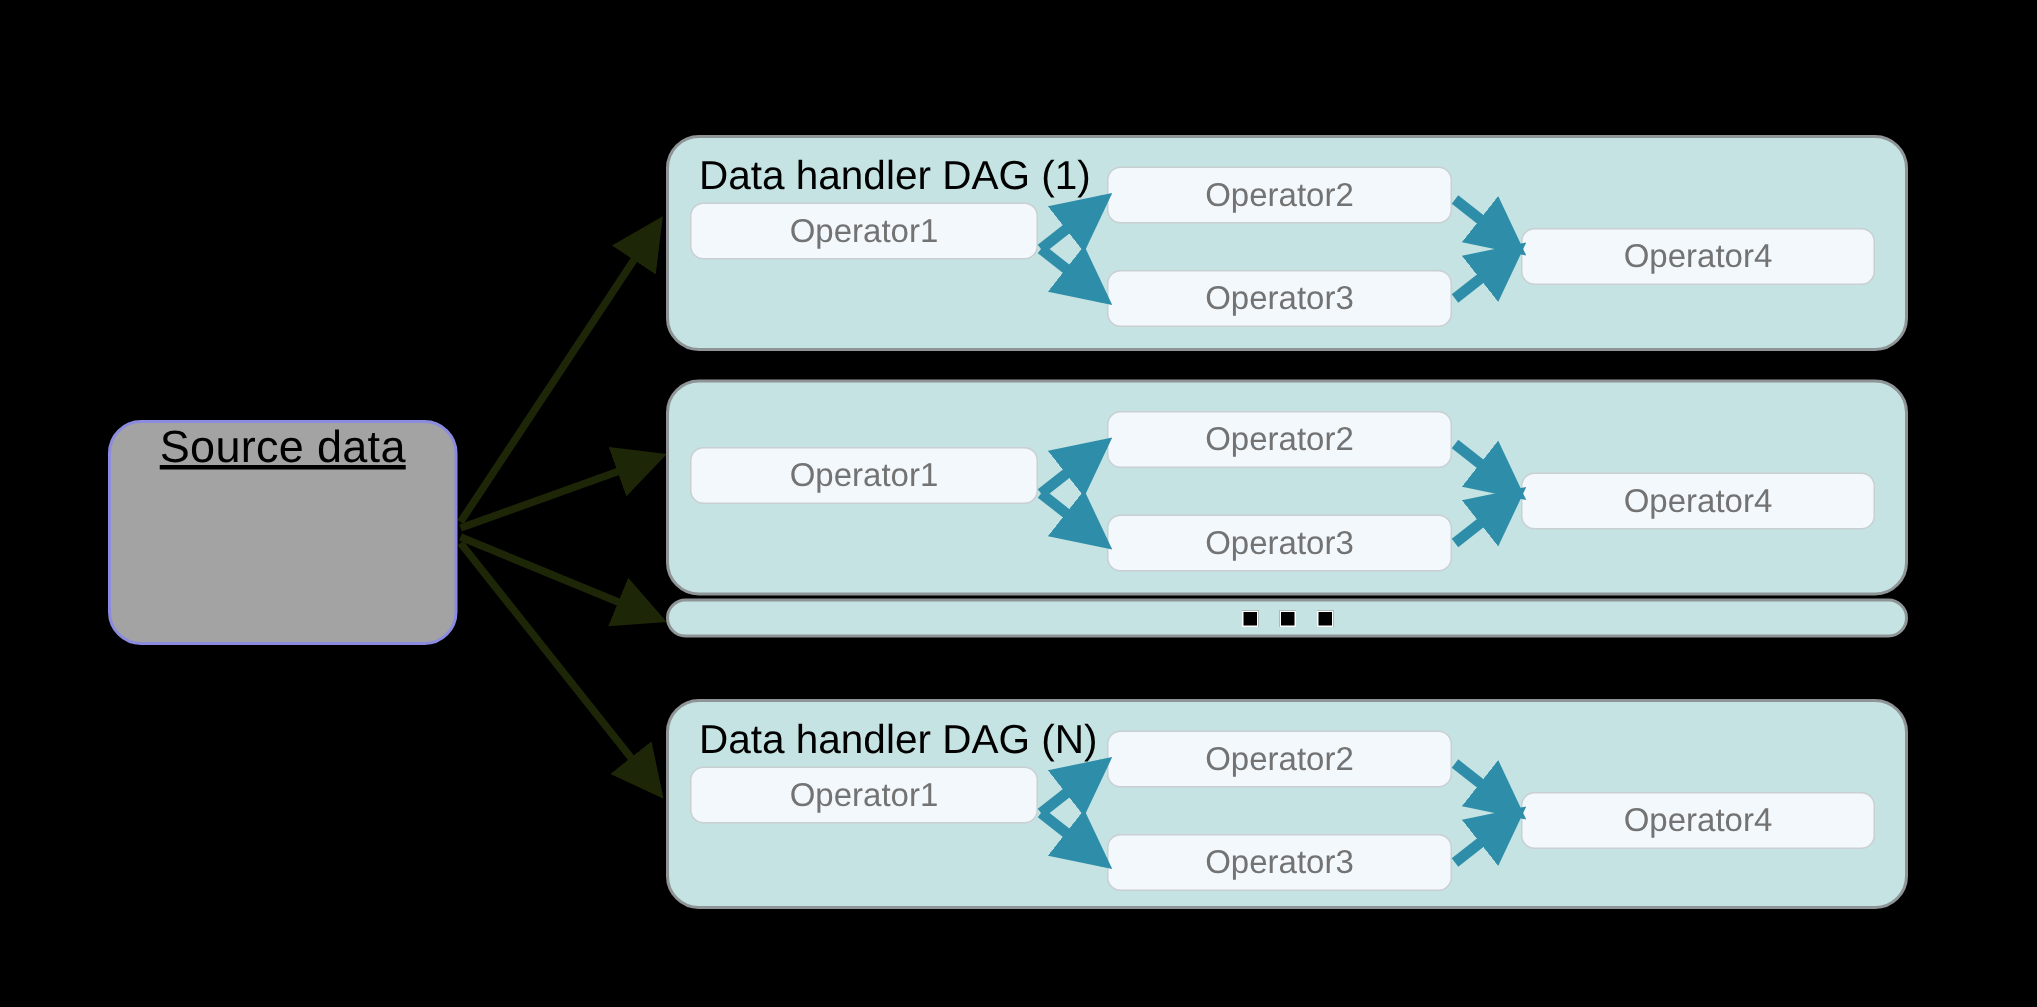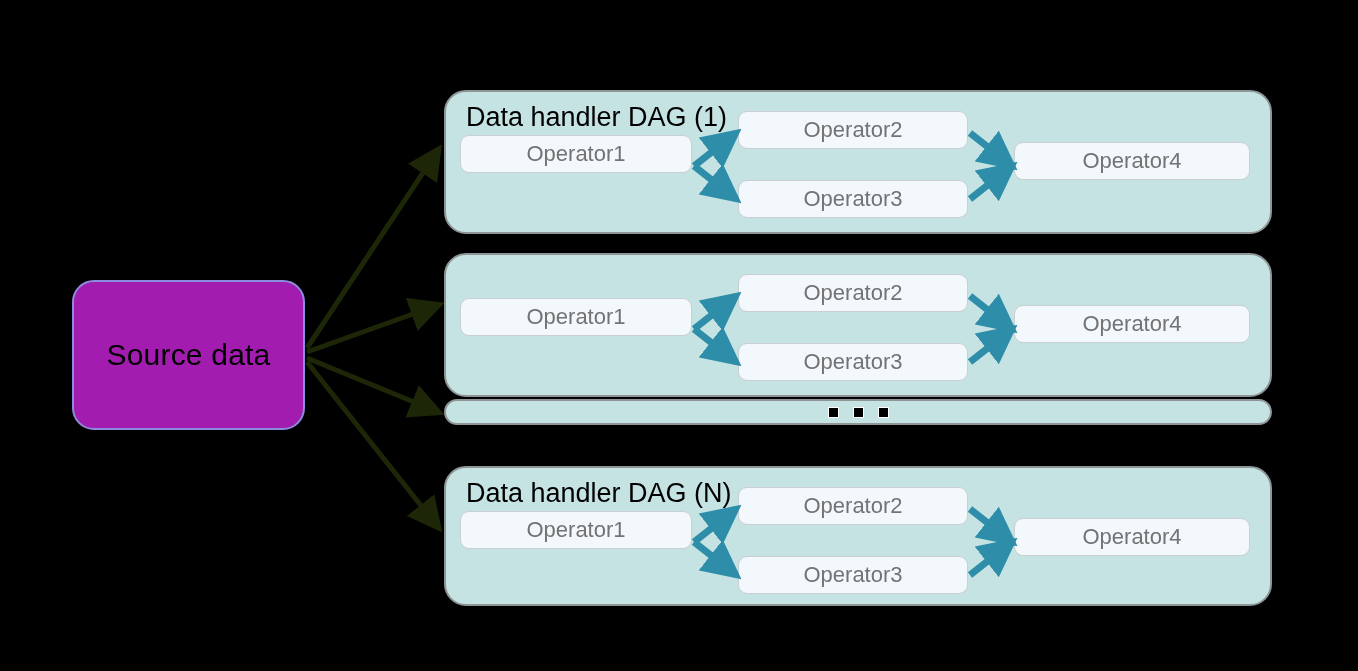--- a/index.html
+++ b/index.html
@@ -24,30 +24,31 @@
     pointer-events: none;
   }
 
   
   .source-node {
     position: absolute;
     left: 72px;
     top: 280px;
     width: 233px;
     height: 150px;
-    background: #a21caf;
+    background: #a3a3a3;
     border: 2px solid #8b8be0;
     border-radius: 22px;
     box-sizing: border-box;
     display: flex;
-    align-items: center;
+    align-items: flex-start;
     justify-content: center;
     color: #000000;
     font-size: 30px;
     letter-spacing: 0.2px;
+    text-decoration: underline;
   }
 
   
   .dag-container {
     position: absolute;
     left: 444px;
     width: 828px;
     background: #c5e3e2;
     border: 2px solid #8f9596;
     border-radius: 22px;
@@ -77,21 +78,21 @@
     display: flex;
     align-items: center;
     justify-content: center;
     font-size: 22px;
     color: #737373;
     white-space: nowrap;
   }
   .op1 { left: 14px;  top: 43px;  width: 232px; height: 38px; }
   .op2 { left: 292px; top: 19px;  width: 230px; height: 38px; }
   .op3 { left: 292px; top: 88px;  width: 230px; height: 38px; }
-  .op4 { left: 568px; top: 50px;  width: 236px; height: 38px; }
+  .op4 { left: 568px; top: 60px;  width: 236px; height: 38px; }
 
   
   .ellipsis-strip {
     position: absolute;
     left: 444px;
     top: 399px;
     width: 828px;
     height: 26px;
     background: #c5e3e2;
     border: 2px solid #8f9596;

